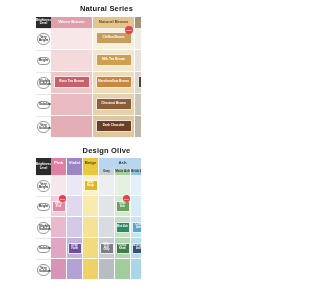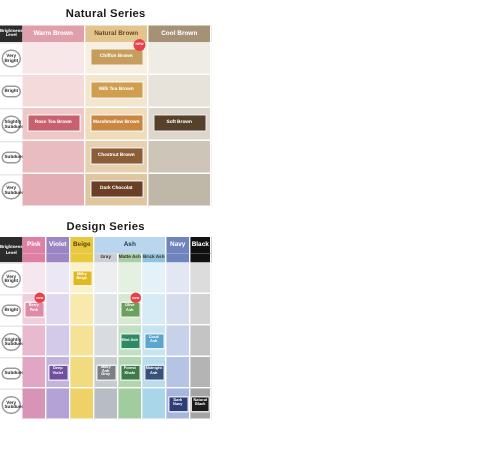--- a/index.html
+++ b/index.html
@@ -2,21 +2,21 @@
 <html><head>
 <meta charset="utf-8">
 <style>
   * { box-sizing: border-box; margin: 0; padding: 0; }
   html, body {
     width: 141px; height: 300px;
     background: #ffffff;
     font-family: "Liberation Sans", sans-serif;
     overflow: hidden;
   }
-  .page { width: 141px; height: 297px; display: flex; flex-direction: column; }
+  .page { width: 141px; height: 297px; display: flex; flex-direction: column; margin-left: 36px; }
 
   .series-block { position: relative; }
 
   .series-title {
     text-align: center;
     font-weight: bold;
     font-size: 7.5px;
     letter-spacing: 0.2px;
     color: #1a1a1a;
     padding: 4px 0 3.5px 0;
@@ -161,21 +161,21 @@
           </div>
           <div class="cell" style="background: rgb(227, 174, 182); height: 22px;"></div>
           <div class="cell" style="background: rgb(224, 198, 159); height: 22px;">
             <div class="swatch n" style="background: rgb(107, 63, 35);">Dark Chocolat</div>
           </div>
           <div class="cell" style="background: rgb(191, 183, 167); height: 22px;"></div>
         </div>
       </div>
       <div class="spacer"></div>
       <div class="series-block">
-        <div class="series-title">Design Series</div>
+        <div class="series-title">Design Olive</div>
         <div class="grid grid-design">
           <div class="corner-head" style="grid-row: span 2;">Brightness Level</div>
           <div class="col-head" style="background: rgb(222, 127, 164); color: rgb(255, 255, 255); grid-column: span 1;">Pink</div>
           <div class="col-head" style="background: rgb(155, 133, 196); color: rgb(255, 255, 255); grid-column: span 1;">Violet</div>
           <div class="col-head" style="background: rgb(232, 200, 60); color: rgb(92, 74, 10); grid-column: span 1;">Beige</div>
           <div class="col-head" style="background: rgb(185, 214, 238); color: rgb(43, 67, 85); grid-column: span 3;">Ash</div>
           <div class="col-head" style="background: rgb(111, 132, 189); color: rgb(255, 255, 255); grid-column: span 1;">Navy</div>
           <div class="col-head" style="background: rgb(17, 17, 17); color: rgb(255, 255, 255); grid-column: span 1;">Black</div>
           <div class="sub-head" style="background: rgb(222, 127, 164);"></div>
           <div class="sub-head" style="background: rgb(155, 133, 196);"></div>

